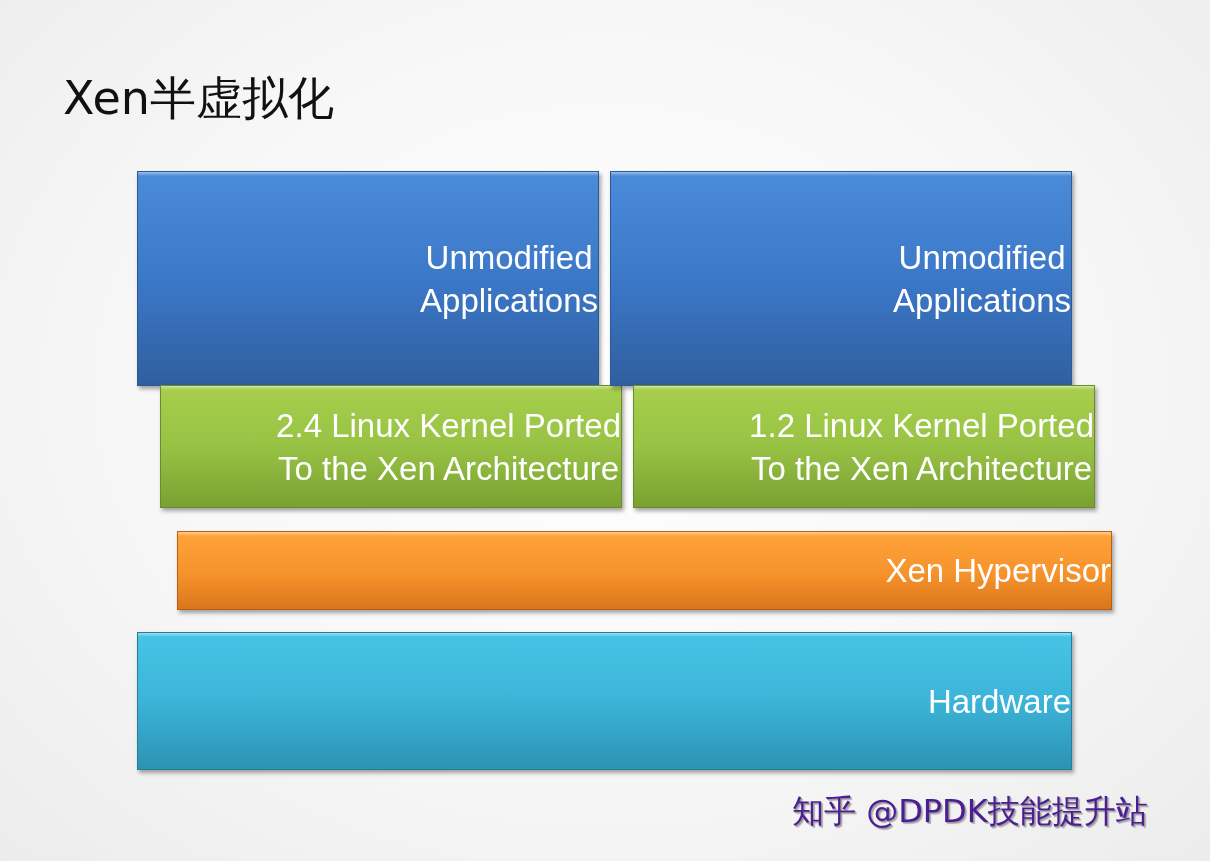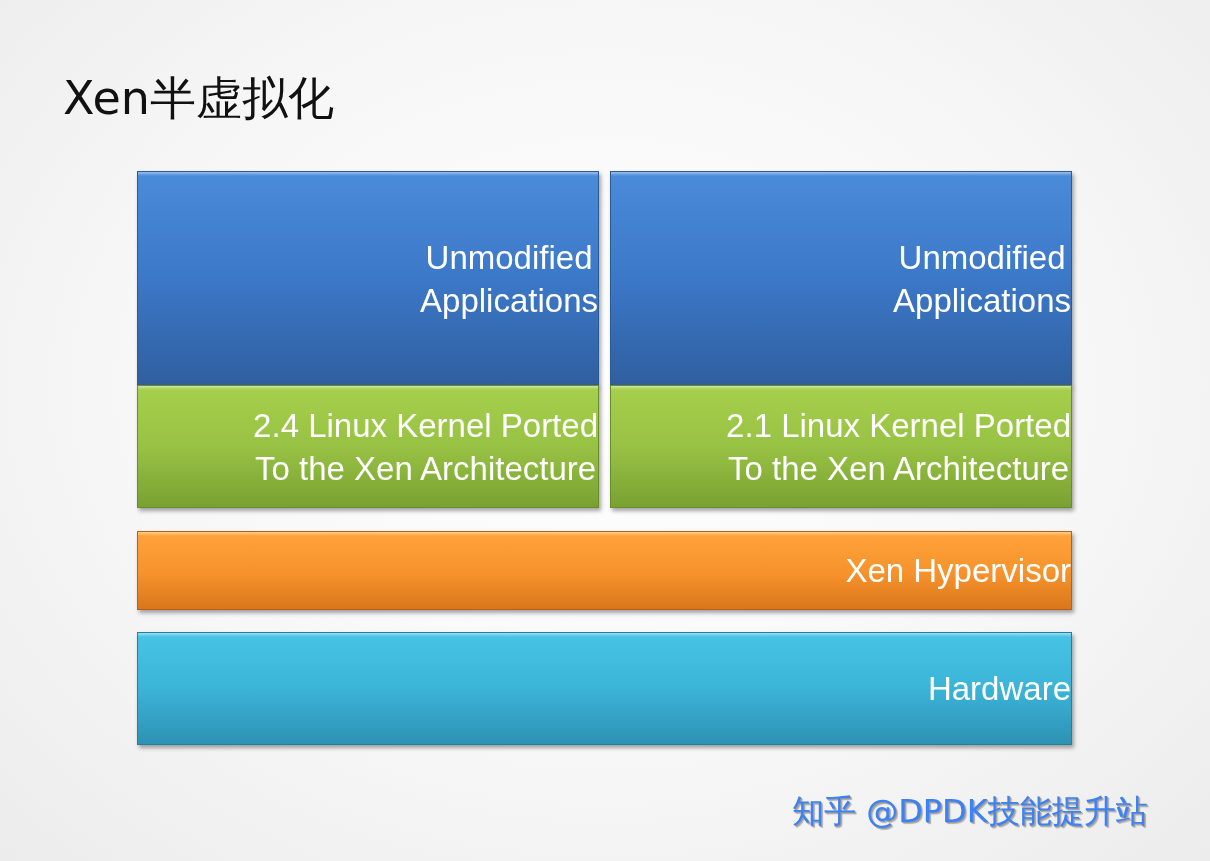--- a/index.html
+++ b/index.html
@@ -15,25 +15,25 @@
   .box {
     position:absolute; box-sizing:border-box; display:flex; align-items:center; justify-content:flex-end;
     text-align:center; color:#fff; font-size:33px; line-height:43px;
     box-shadow: 2px 3px 4px rgba(0,0,0,0.35);
   }
   .box::before {
     content:""; position:absolute; left:0; right:0; top:0; height:4px;
     background: linear-gradient(to bottom, rgba(255,255,255,0.45), rgba(255,255,255,0));
   }
   .blue { background: linear-gradient(to bottom, #4a8bda 0%, #3c78c8 50%, #2f5f9f 100%); border:1px solid #2b5a96; }
-  .green { background: linear-gradient(to bottom, #a6cf4c 0%, #98c244 50%, #79a132 100%); border:1px solid #6a8c2c; }
-  .orange { background: linear-gradient(to bottom, #ffa43a 0%, #f6922b 55%, #d9761b 100%); border:1px solid #b86014; }
+  .green { background: linear-gradient(to bottom, #a6cf4c 0%, #98c244 50%, #79a132 100%); border:1px solid #6a8c2c;margin-left:23px; }
+  .orange { background: linear-gradient(to bottom, #ffa43a 0%, #f6922b 55%, #d9761b 100%); border:1px solid #b86014;margin-left:40px; }
   .cyan { background: linear-gradient(to bottom, #46c4e6 0%, #3bb4d8 50%, #2d92b4 100%); border:1px solid #267e9c; }
   .watermark {
-    position:absolute; left:792px; top:790px; font-size:32px; color:#3b82f6;
+    position:absolute; left:792px; top:790px; font-size:32px; color:#4c1d95;
     font-family: "DejaVu Sans", sans-serif;
     text-shadow: 1px 1px 0 #9a9a9a, 2px 2px 1px #b0b0b0;
     letter-spacing:0px;
   }
 </style>
 </head>
 <body>
 
 <div class="title">Xen半虚拟化</div>
 
@@ -51,26 +51,26 @@
 </div>
 
 <div class="box blue" style="left:610px; top:171px; width:462px; height:215px;">
   <div>
     <div>Unmodified</div>
     <div>Applications</div>
   </div>
 </div>
 <div class="box green" style="left:610px; top:385px; width:462px; height:123px;">
   <div>
-    <div>2.1 Linux Kernel Ported</div>
+    <div>1.2 Linux Kernel Ported</div>
     <div>To the Xen Architecture</div>
   </div>
 </div>
 
 <div class="box orange" style="left:137px; top:531px; width:935px; height:79px;">
   <div>Xen Hypervisor</div>
 </div>
 
-<div class="box cyan" style="left:137px; top:632px; width:935px; height:113px;">
+<div class="box cyan" style="left:137px; top:632px; width:935px; height:138px;">
   <div>Hardware</div>
 </div>
 
 <div class="watermark">知乎 @DPDK技能提升站</div>
 
 </body></html>

